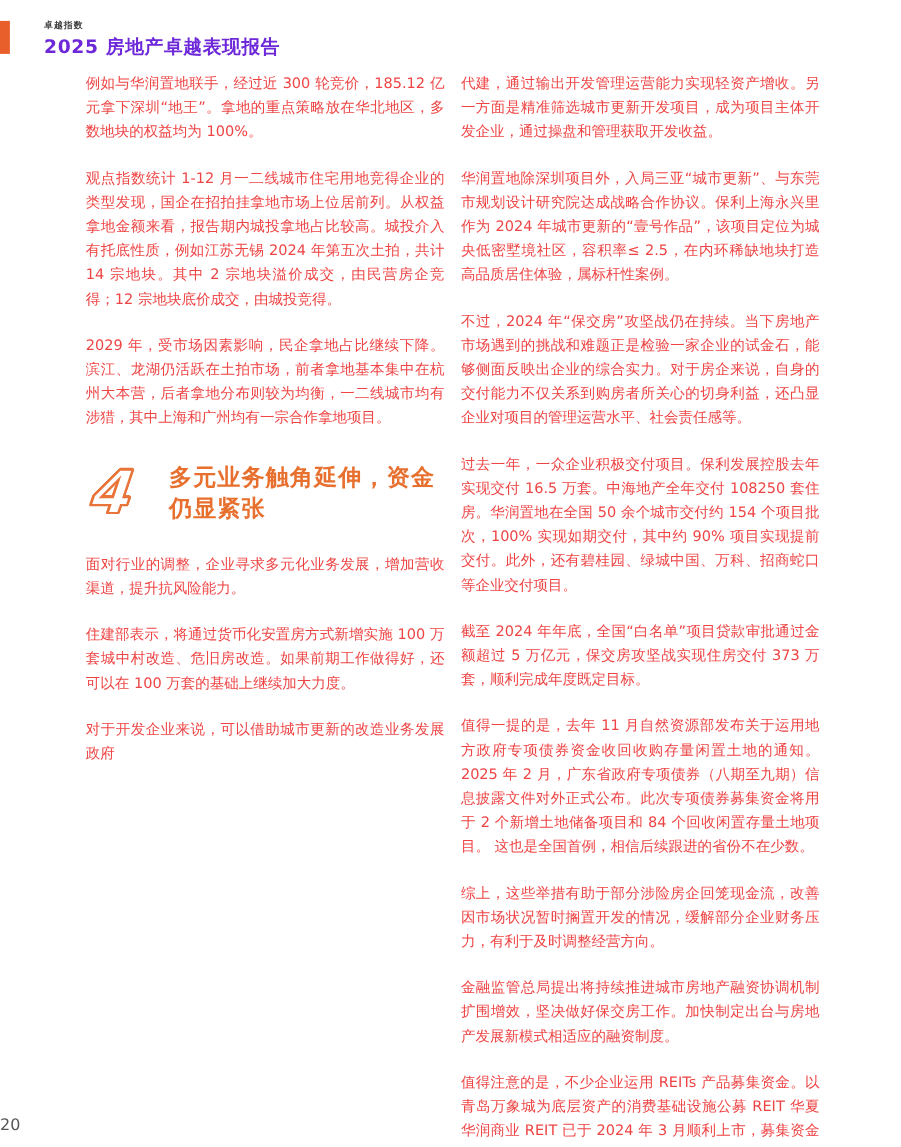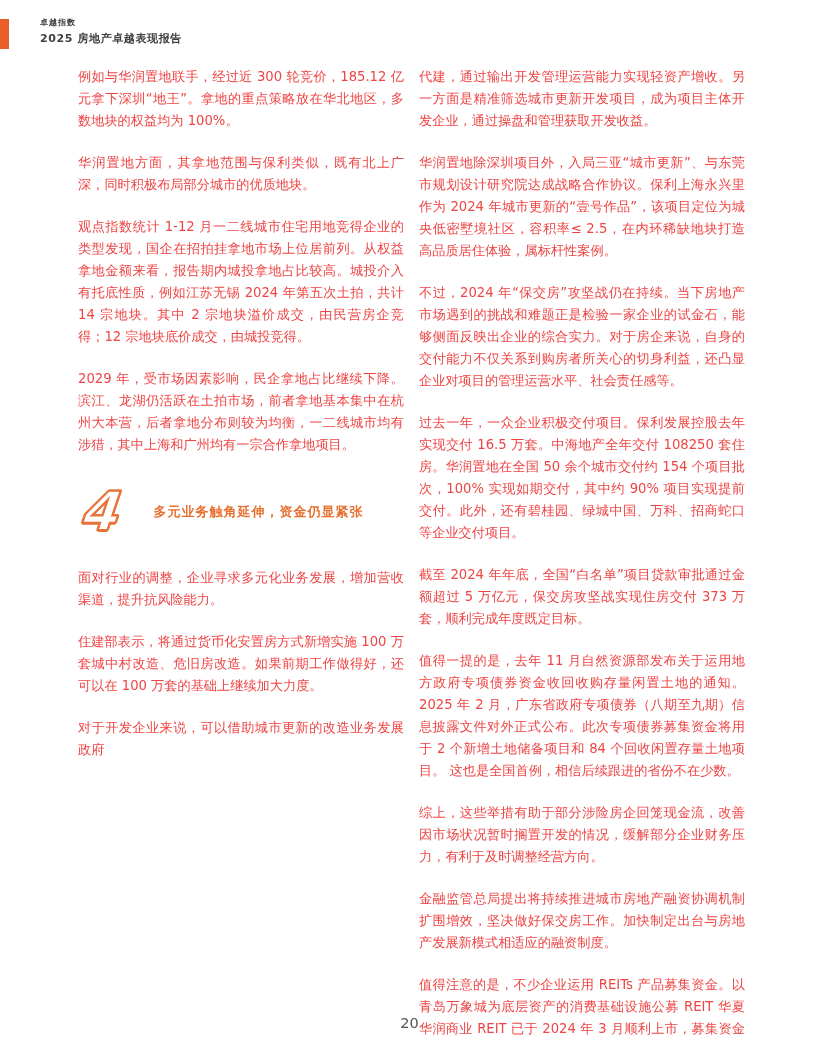--- a/index.html
+++ b/index.html
@@ -11,21 +11,21 @@
   }
   .header-accent-bar {
     position:absolute; left:0; top:19px; width:9px; height:30px;
     background:#E85F2B;
   }
   .page-header { position:absolute; left:40px; top:17px; }
   .brand-eyebrow {
     font-size:8px; font-weight:bold; color:#3d3d3d; letter-spacing:1px;
   }
   .report-title {
-    font-size:11px; font-weight:bold; color:#404040;
+    font-size:17px; font-weight:bold; color:#6d28d9;
     margin-top:3px; letter-spacing:0.6px;
   }
   .columns {
     position:absolute; top:66px; left:78px;
     display:flex; gap:15px;
   }
   .col { width:326px; }
   .body-para {
     font-size:13.2px; line-height:22px; color:#ef4444;
     text-align:justify; margin-bottom:20px;
@@ -39,44 +39,43 @@
     font-size:54px; font-weight:bold; font-style:italic;
     line-height:0.9; color:#ffffff;
     -webkit-text-stroke:2px #E8743A;
     text-shadow:
       -1.5px 0 #E8743A, 1.5px 0 #E8743A, 0 -1.5px #E8743A, 0 1.5px #E8743A,
       -1px -1px #E8743A, 1px 1px #E8743A, -1px 1px #E8743A, 1px -1px #E8743A;
     transform:skewX(-8deg);
     padding:4px 8px 4px 2px;
   }
   .section-title {
-    font-size:13px; font-weight:bold; color:#E8702F; letter-spacing:1px;
+    font-size:21px; font-weight:bold; color:#E8702F; letter-spacing:1px;
   }
   .page-footer {
     position:absolute; bottom:12px; left:0; right:0;
-    text-align:center; font-size:14.5px; color:#565656;
+    text-align:left; font-size:14.5px; color:#565656;
   }
 </style>
 </head>
 <body>
 
 <div class="page">
 
   <div class="header-accent-bar"></div>
 
   <div class="page-header">
     <div class="brand-eyebrow">卓越指数</div>
     <div class="report-title">2025 房地产卓越表现报告</div>
   </div>
 
   <div class="columns">
 
     <div class="col">
       <p class="body-para">例如与华润置地联手，经过近 300 轮竞价，185.12 亿元拿下深圳“地王”。拿地的重点策略放在华北地区，多数地块的权益均为 100%。</p>
-      <p class="body-para">华润置地方面，其拿地范围与保利类似，既有北上广深，同时积极布局部分城市的优质地块。</p>
       <p class="body-para">观点指数统计 1-12 月一二线城市住宅用地竞得企业的类型发现，国企在招拍挂拿地市场上位居前列。从权益拿地金额来看，报告期内城投拿地占比较高。城投介入有托底性质，例如江苏无锡 2024 年第五次土拍，共计 14 宗地块。其中 2 宗地块溢价成交，由民营房企竞得；12 宗地块底价成交，由城投竞得。</p>
       <p class="body-para">2029 年，受市场因素影响，民企拿地占比继续下降。滨江、龙湖仍活跃在土拍市场，前者拿地基本集中在杭州大本营，后者拿地分布则较为均衡，一二线城市均有涉猎，其中上海和广州均有一宗合作拿地项目。</p>
 
       <div class="section-header">
         <span class="section-number">4</span>
         <span class="section-title">多元业务触角延伸，资金仍显紧张</span>
       </div>
 
       <p class="body-para">面对行业的调整，企业寻求多元化业务发展，增加营收渠道，提升抗风险能力。</p>
       <p class="body-para">住建部表示，将通过货币化安置房方式新增实施 100 万套城中村改造、危旧房改造。如果前期工作做得好，还可以在 100 万套的基础上继续加大力度。</p>

